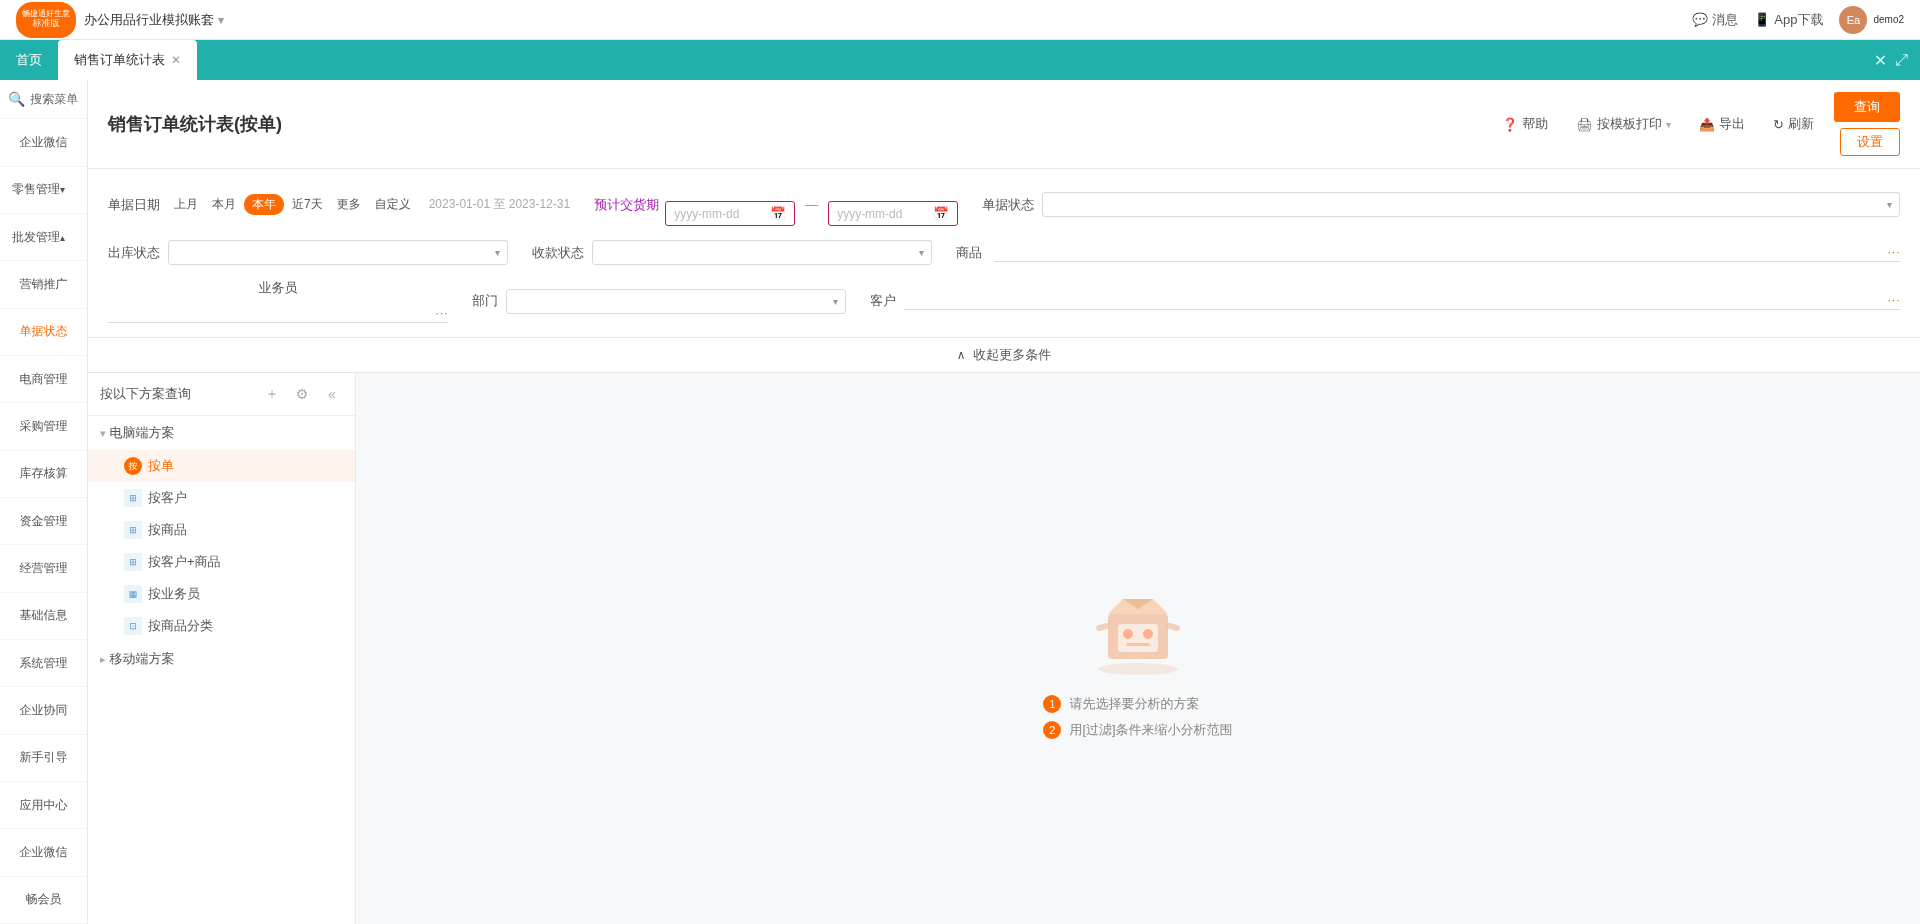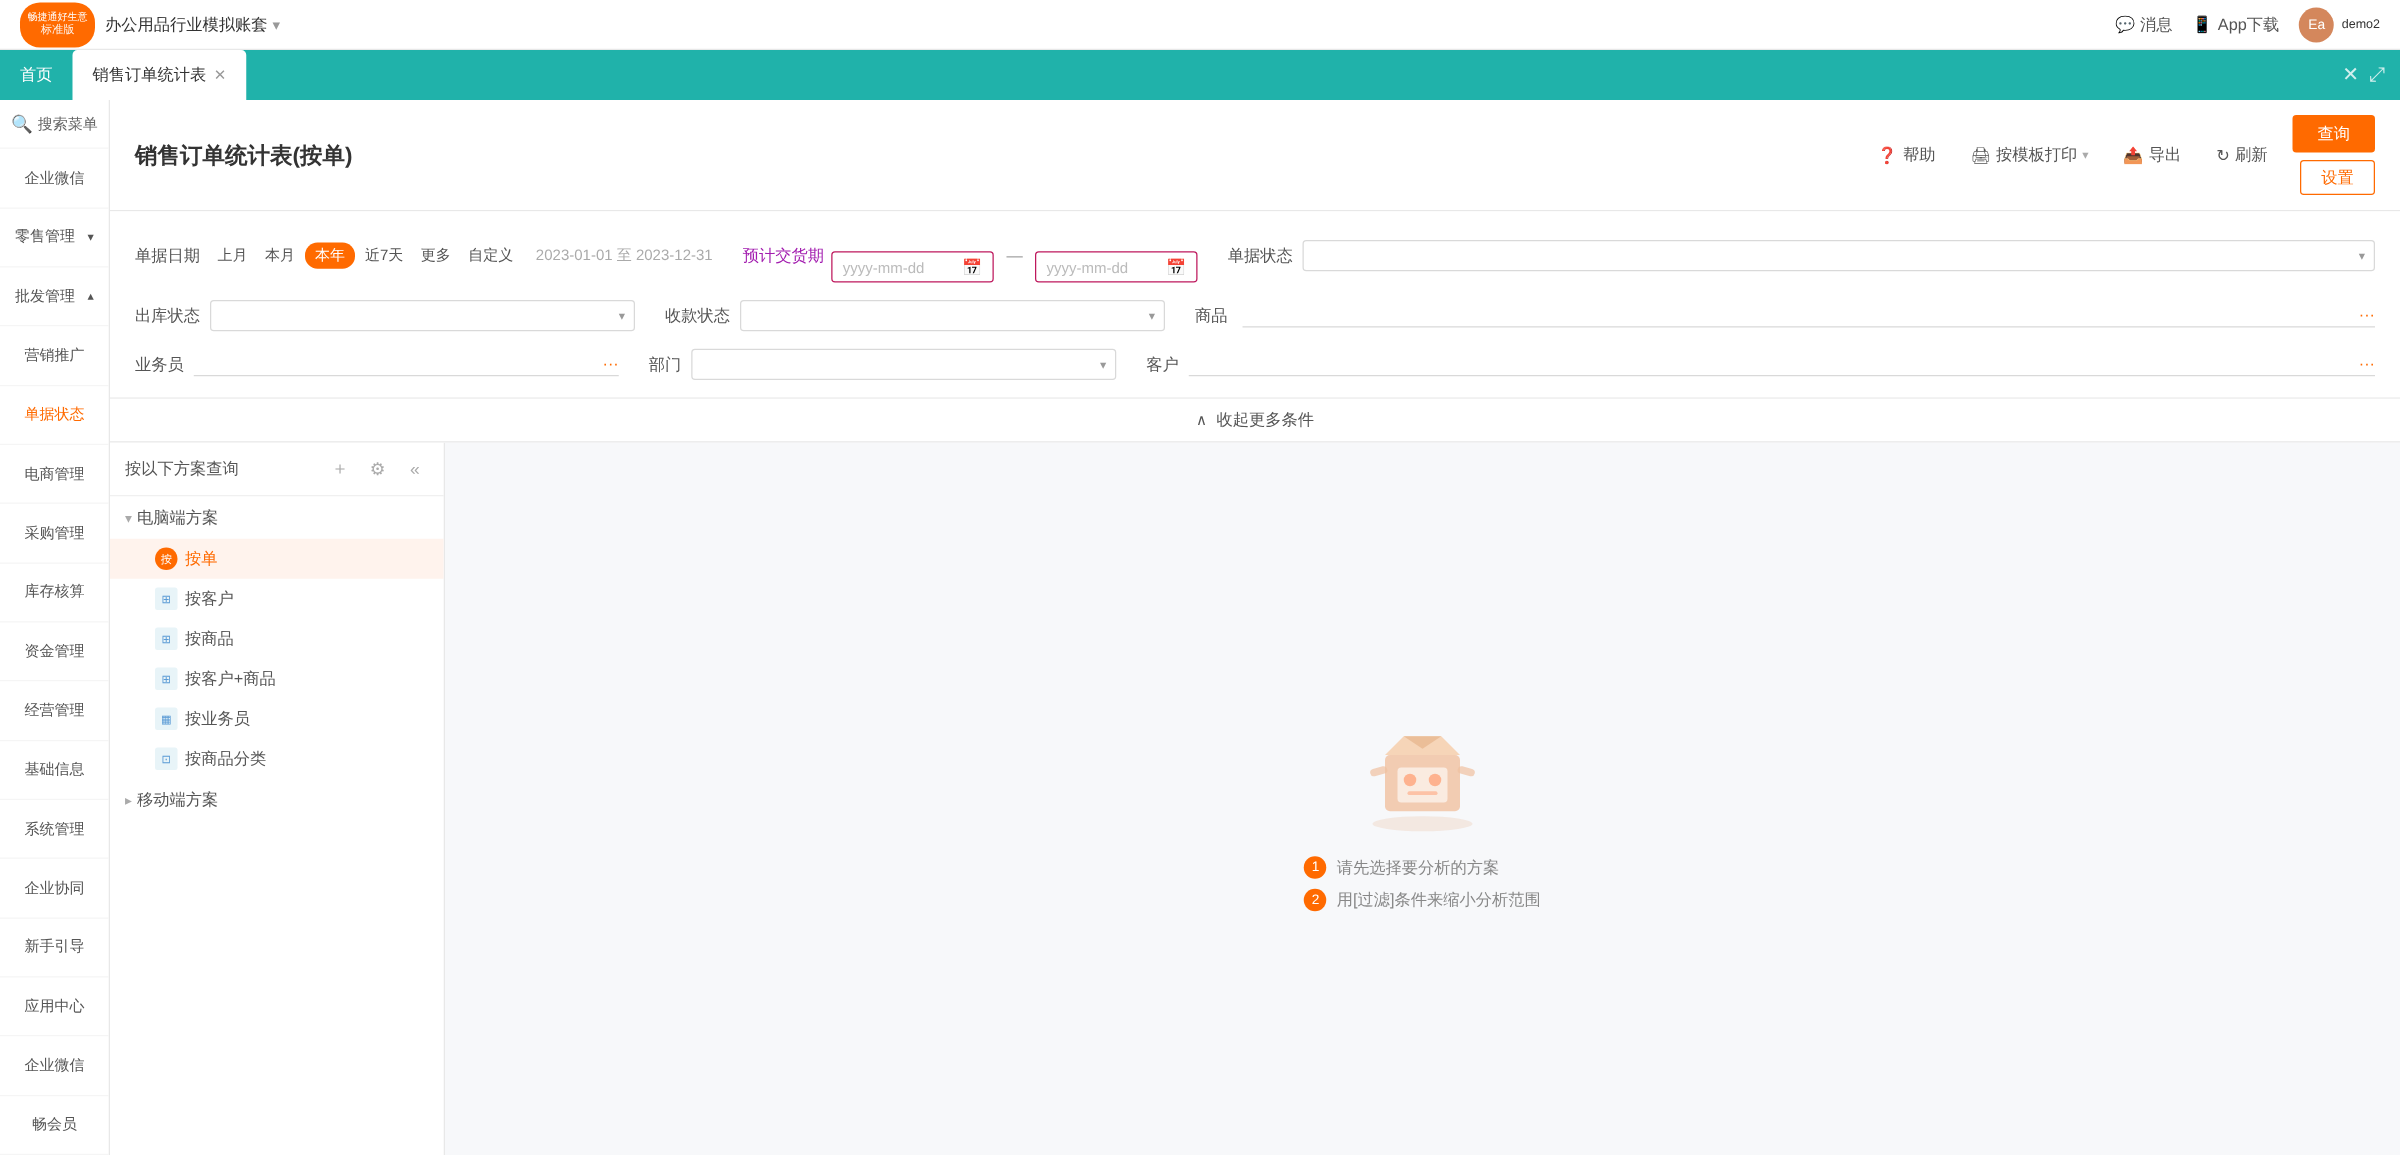--- a/index.html
+++ b/index.html
@@ -26,21 +26,21 @@
     .tabbar-icon { color: #fff; cursor: pointer; font-size: 16px; opacity: 0.8; }
 
     
     .main-layout { display: flex; flex: 1; overflow: hidden; }
 
     
     .sidebar { width: 88px; background: #fff; border-right: 1px solid #e8e8e8; display: flex; flex-direction: column; overflow-y: auto; flex-shrink: 0; }
     .sidebar-item { height: 48px; display: flex; align-items: center; justify-content: center; font-size: 13px; color: #555; cursor: pointer; border-bottom: 1px solid #f5f5f5; padding: 0 4px; text-align: center; }
     .sidebar-item.active { color: #ff6a00; }
     .sidebar-item .item-label { font-size: 12px; }
-    .sidebar-group-title { height: 48px; display: flex; align-items: center; justify-content: space-between; padding: 0 12px; font-size: 12px; color: #555; cursor: pointer; border-bottom: 1px solid #f5f5f5; }
+    .sidebar-group-title { height: 48px; display: flex; align-items: center; padding: 0 12px; font-size: 12px; color: #555; cursor: pointer; border-bottom: 1px solid #f5f5f5; }
     .sidebar-group-title .arrow { font-size: 10px; }
     .sidebar-search { height: 40px; display: flex; align-items: center; justify-content: center; padding: 0 8px; border-bottom: 1px solid #f5f5f5; }
     .sidebar-search span { font-size: 12px; color: #555; }
 
     
     .content-area { flex: 1; display: flex; flex-direction: column; overflow: hidden; background: #f0f2f5; }
     .page-title { font-size: 18px; font-weight: 600; color: #333; padding-bottom: 12px; }
     .action-btn { display: flex; align-items: center; gap: 4px; font-size: 13px; color: #555; cursor: pointer; padding: 4px 8px; border-radius: 3px; }
     .query-btn { background: #ff6a00; color: #fff; border: none; padding: 6px 20px; border-radius: 3px; font-size: 13px; cursor: pointer; }
     .set-btn { background: #fff; color: #ff6a00; border: 1px solid #ff6a00; padding: 4px 16px; border-radius: 3px; font-size: 13px; cursor: pointer; margin-top: 4px; }
@@ -277,21 +277,21 @@
         <div style="display:flex;align-items:center;gap:12px;flex:1;">
           <span style="font-size:13px;color:#555;white-space:nowrap;">商品</span>
           <div style="flex:1;border-bottom:1px solid #d9d9d9;display:flex;align-items:center;justify-content:flex-end;padding-bottom:2px;">
             <span class="field-dots">···</span>
           </div>
         </div>
       </div>
 
       <div style="display:flex;align-items:center;gap:24px;margin-bottom:14px;">
 
-        <div style="display:flex;align-items:center;gap:8px;">
+        <div style="display:flex;align-items:center;gap:8px;flex-direction:column;">
           <span style="font-size:13px;color:#555;white-space:nowrap;">业务员</span>
           <div style="border-bottom:1px solid #d9d9d9;display:flex;align-items:center;justify-content:flex-end;padding-bottom:2px;min-width:340px;">
             <span class="field-dots">···</span>
           </div>
         </div>
 
         <div style="display:flex;align-items:center;gap:8px;">
           <span style="font-size:13px;color:#555;white-space:nowrap;">部门</span>
           <div style="position:relative;display:inline-flex;align-items:center;">
             <select class="filter-select" style="min-width:340px;">

